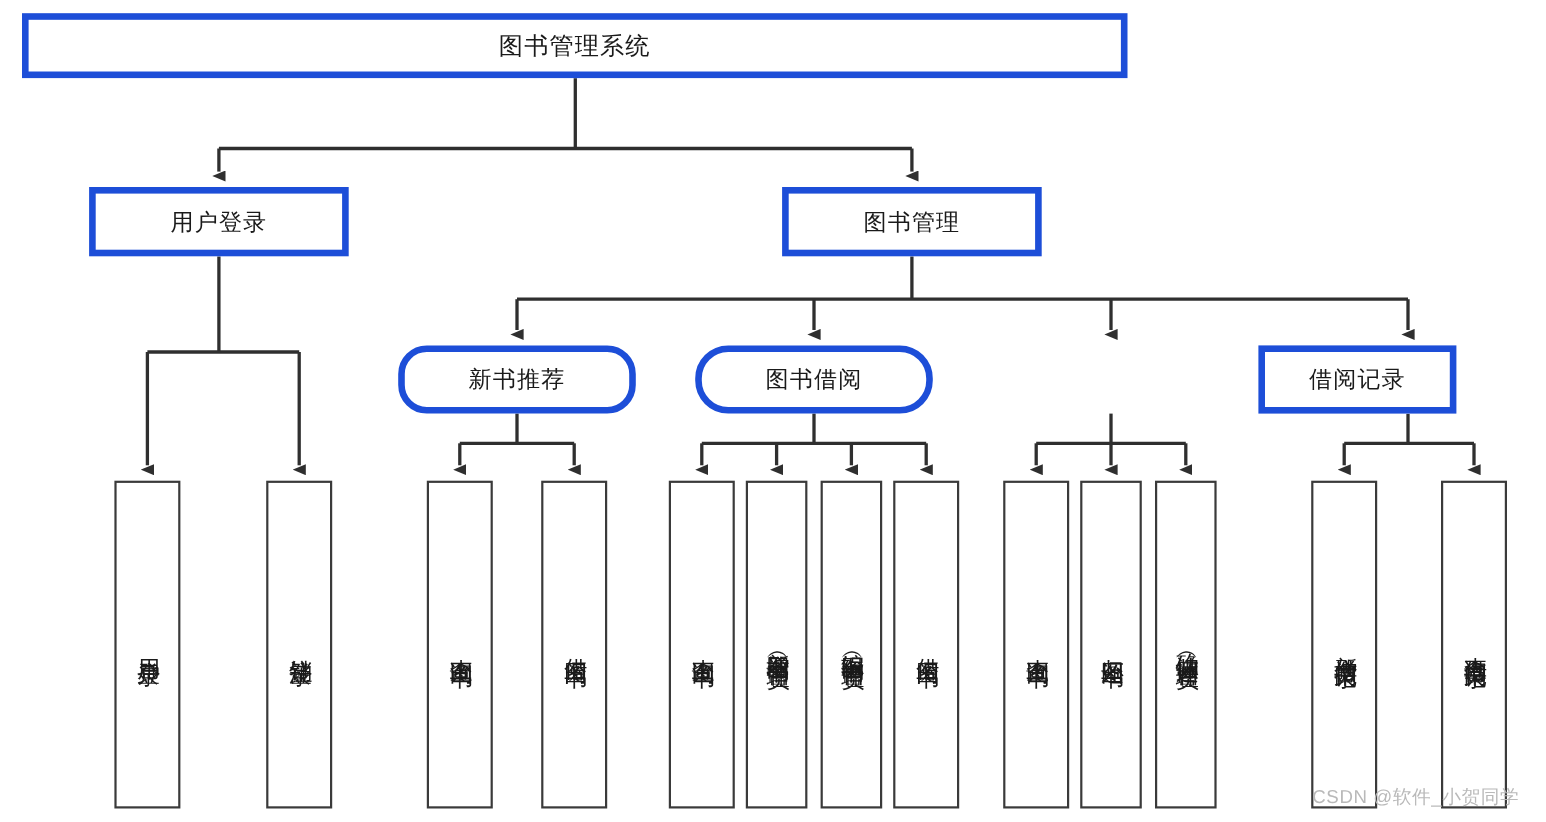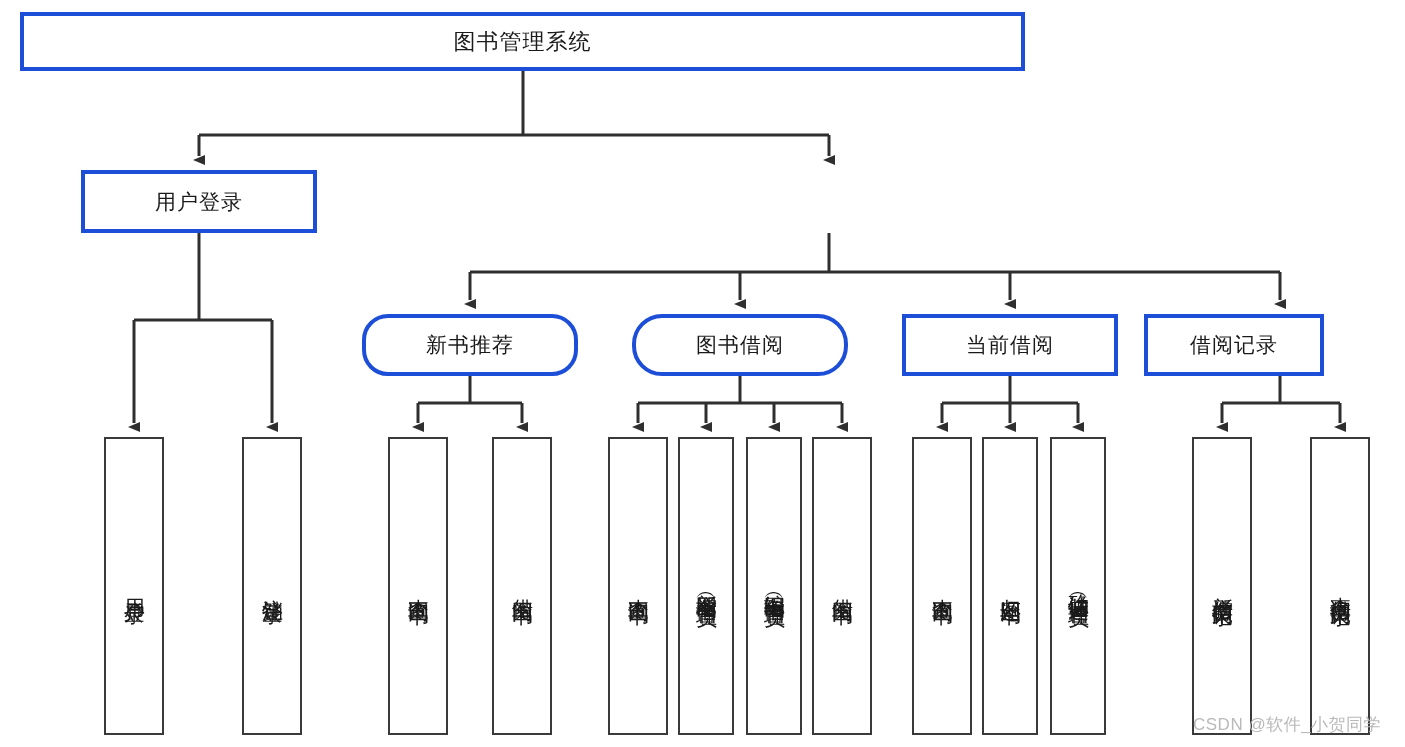--- a/index.html
+++ b/index.html
@@ -22,21 +22,21 @@
     left: 0;
     top: 0;
     width: 1405px;
     height: 747px;
     pointer-events: none;
   }
   .node {
     position: absolute;
     box-sizing: border-box;
     background: #ffffff;
-    border: 4px solid #1d4ed8;
+    border: 6px solid #1d4ed8;
     display: flex;
     align-items: center;
     justify-content: center;
     color: #1a1a1a;
   }
   .node.horiz {
     font-size: 21px;
     letter-spacing: 1px;
   }
   .node.root {
@@ -126,29 +126,29 @@
     </g>
   </svg>
 
   <div class="node horiz root" style="left:20px; top:12px; width:1005px; height:59px;">
     <span>图书管理系统</span>
   </div>
 
   <div class="node horiz" style="left:81px; top:170px; width:236px; height:63px;">
     <span>用户登录</span>
   </div>
+  <div class="node horiz" style="left:711px; top:170px; width:236px; height:63px;">
+    <span>图书管理</span>
+  </div>
 
   <div class="node horiz" style="left:362px; top:314px; width:216px; height:62px;border-radius:26px;">
     <span>新书推荐</span>
   </div>
   <div class="node horiz" style="left:632px; top:314px; width:216px; height:62px;border-radius:30px;">
     <span>图书借阅</span>
-  </div>
-  <div class="node horiz" style="left:902px; top:314px; width:216px; height:62px;">
-    <span>当前借阅</span>
   </div>
   <div class="node horiz" style="left:1144px; top:314px; width:180px; height:62px;">
     <span>借阅记录</span>
   </div>
 
   <div class="leaf" style="left:104px; top:437px; width:60px; height:298px;">
     <span class="vtext">用户登录</span>
   </div>
   <div class="leaf" style="left:242px; top:437px; width:60px; height:298px;">
     <span class="vtext">注销登录</span>

